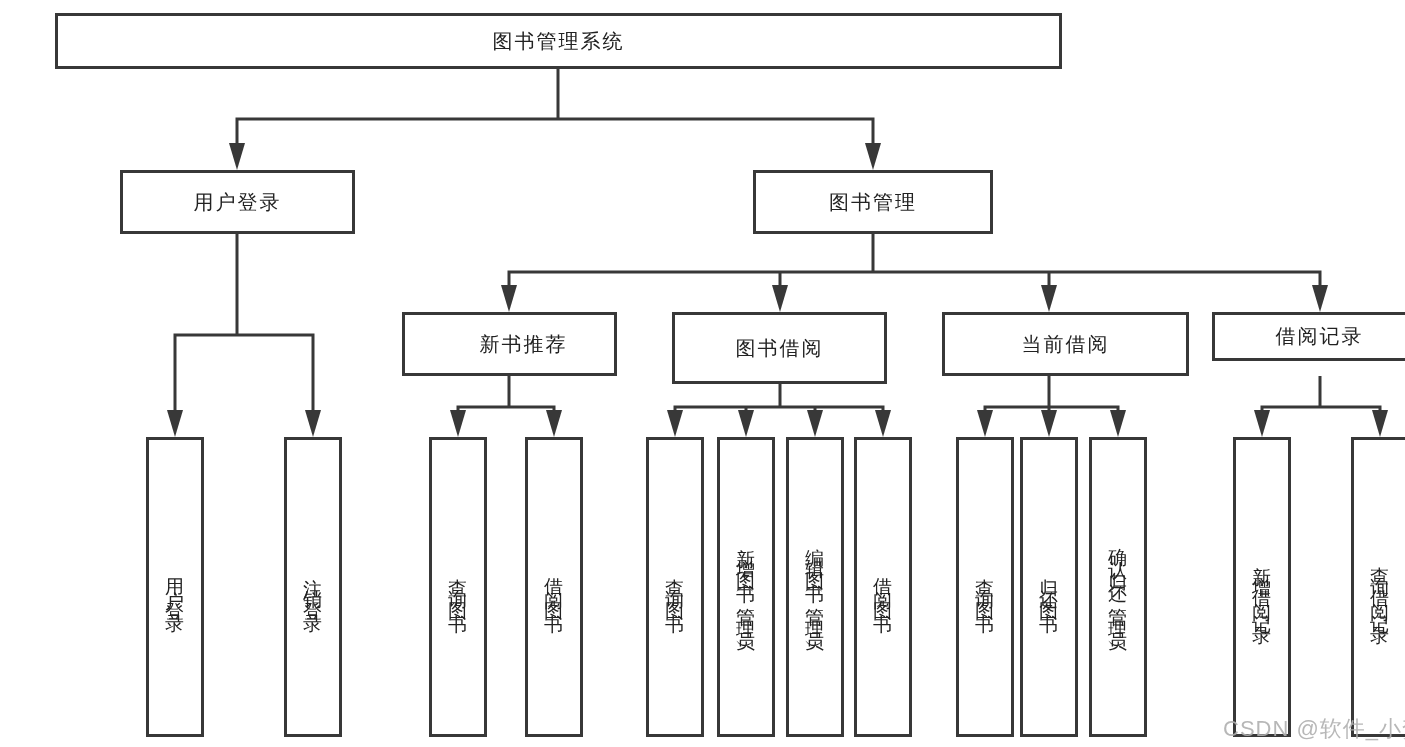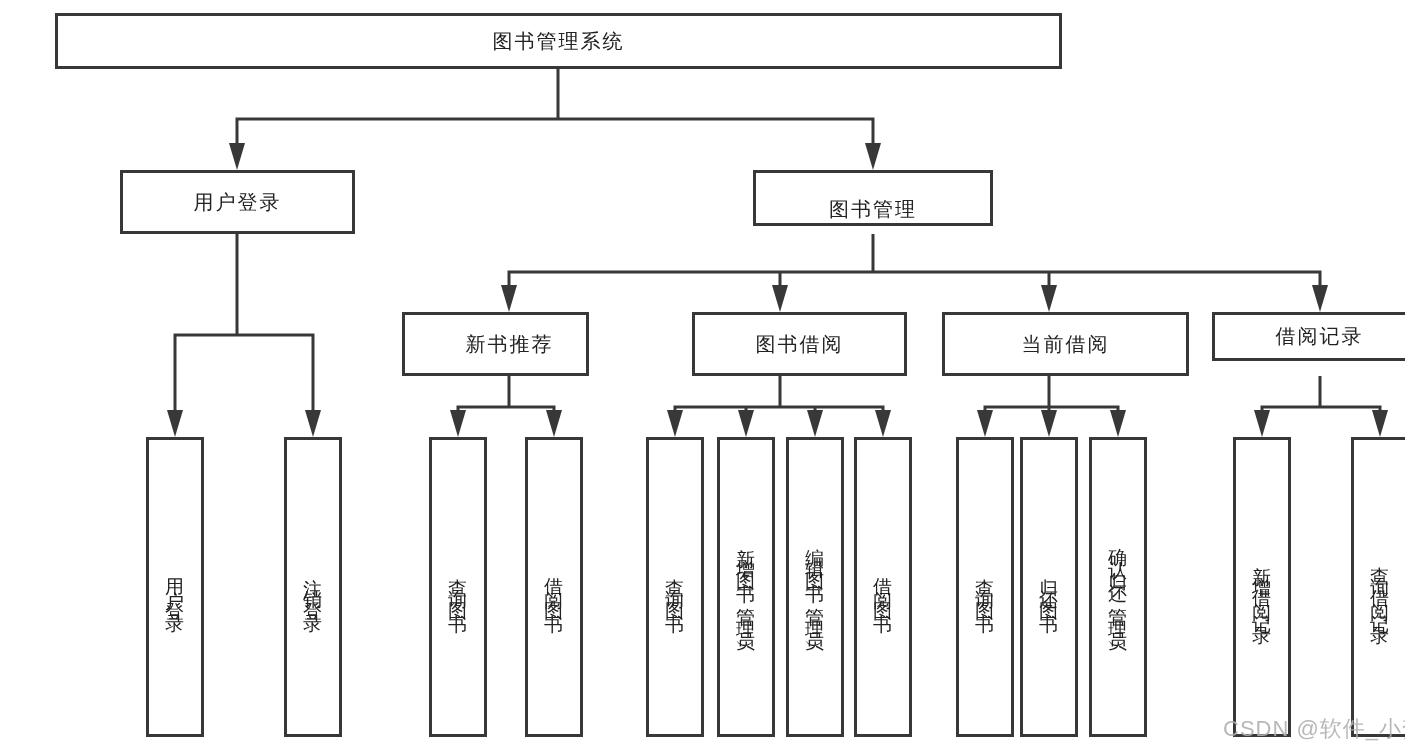--- a/index.html
+++ b/index.html
@@ -105,28 +105,28 @@
     </g>
   </svg>
 
   <div class="node" style="left:15px; top:13px; width:1007px; height:56px;">
     <span class="htext">图书管理系统</span>
   </div>
 
   <div class="node" style="left:80px; top:170px; width:235px; height:64px;">
     <span class="htext">用户登录</span>
   </div>
-  <div class="node" style="left:713px; top:170px; width:240px; height:56px;align-items:flex-end;">
+  <div class="node" style="left:713px; top:170px; width:240px; height:64px;">
     <span class="htext">图书管理</span>
   </div>
 
-  <div class="node" style="left:362px; top:312px; width:187px; height:64px;padding-left:28px;">
+  <div class="node" style="left:362px; top:312px; width:215px; height:64px;padding-left:28px;">
     <span class="htext">新书推荐</span>
   </div>
-  <div class="node" style="left:652px; top:312px; width:215px; height:64px;">
+  <div class="node" style="left:632px; top:312px; width:215px; height:72px;">
     <span class="htext">图书借阅</span>
   </div>
   <div class="node" style="left:902px; top:312px; width:247px; height:64px;">
     <span class="htext">当前借阅</span>
   </div>
   <div class="node" style="left:1172px; top:312px; width:215px; height:49px;">
     <span class="htext">借阅记录</span>
   </div>
 
   <div class="node" style="left:106px; top:437px; width:58px; height:300px;">

